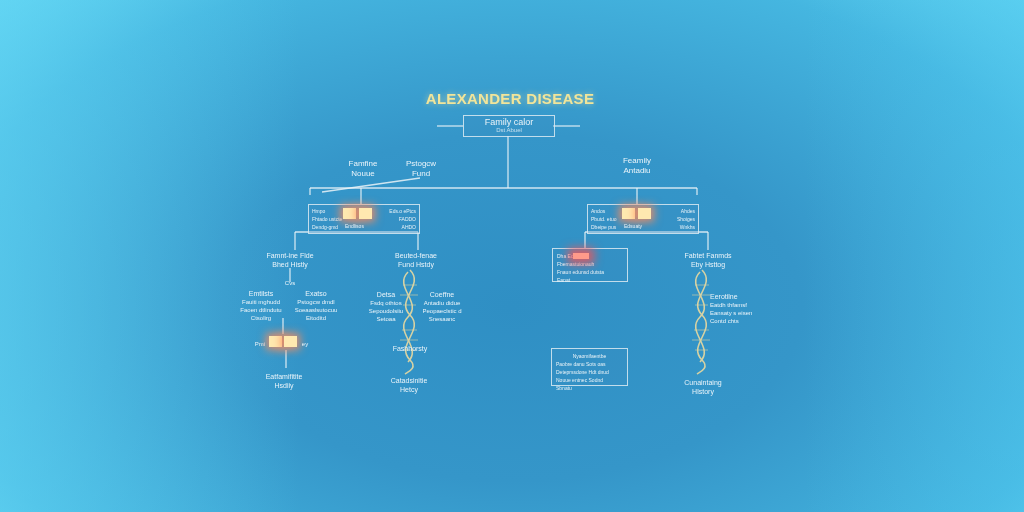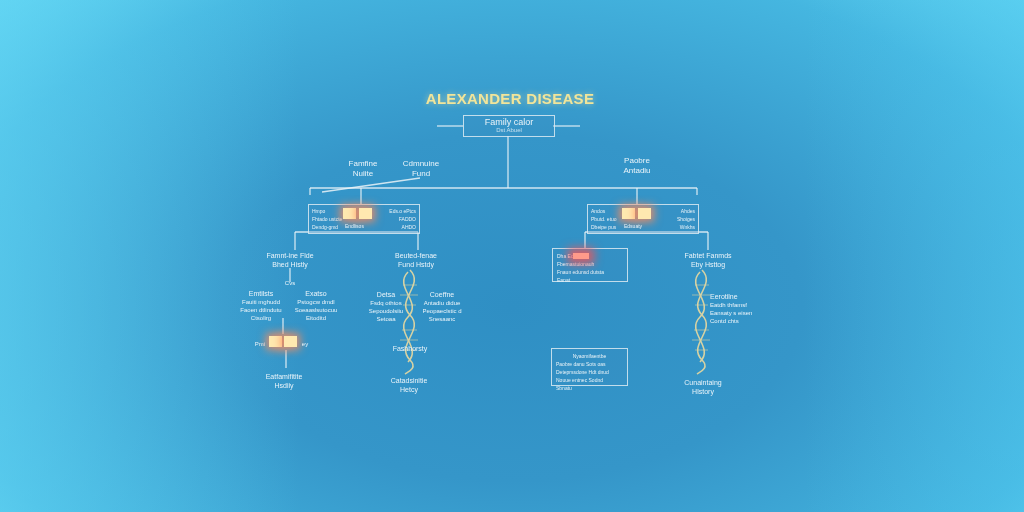--- a/index.html
+++ b/index.html
@@ -98,28 +98,28 @@
 
 <div class="title">ALEXANDER DISEASE</div>
 
 <div class="box root-box">
   <div class="l1">Family calor</div>
   <div class="l2">Dst Abuel</div>
 </div>
 
 <div class="lbl" style="left:338px; top:159px; width:50px;">
   <div>Famfine</div>
-  <div>Nuiite</div>
+  <div>Nouue</div>
 </div>
 <div class="lbl" style="left:393px; top:159px; width:56px;">
-  <div>Cdmnuine</div>
+  <div>Pstogcw</div>
   <div>Fund</div>
 </div>
 <div class="lbl" style="left:610px; top:156px; width:54px;">
-  <div>Paobre</div>
+  <div>Feamily</div>
   <div>Antadiu</div>
 </div>
 
 <div class="box couple" style="left:308px; top:204px; width:110px;">
   <div class="txt" style="left:3px; top:2px;">
     <div>Hmpo</div>
     <div>Fhtado ustcte</div>
     <div>Dendg-gmd</div>
   </div>
   <div class="glow-sq" style="left:34px; top:3px;"></div>

